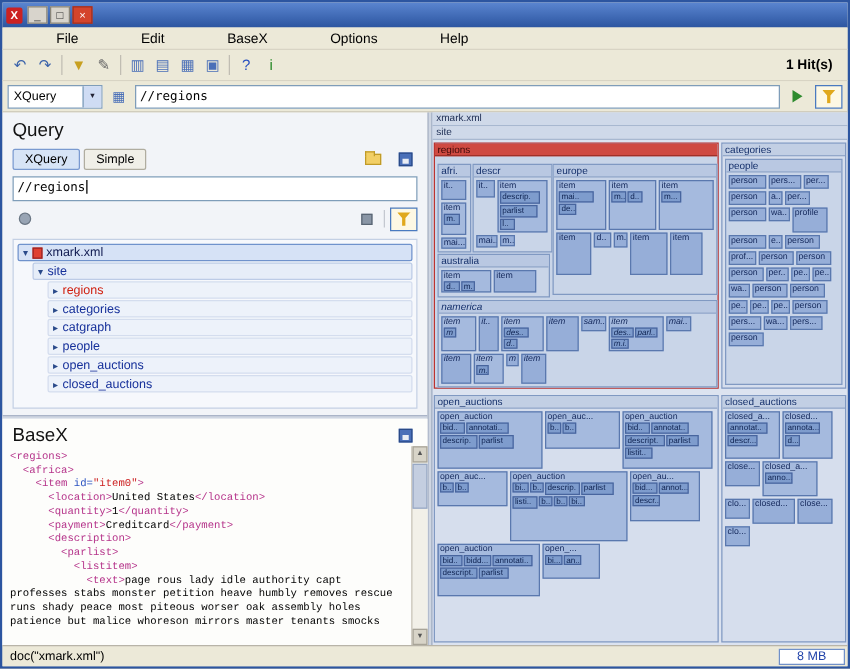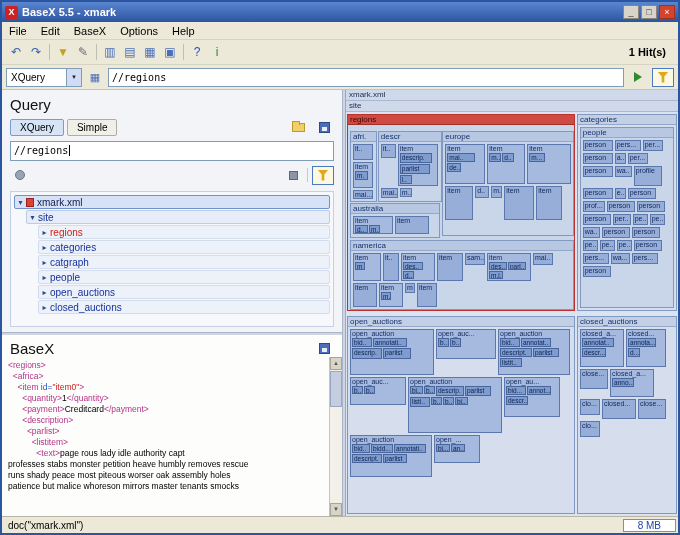--- a/index.html
+++ b/index.html
@@ -17,21 +17,21 @@
               line-height: 13px; }
   .title { flex: 1; color: #fff; font-size: 11px; font-weight: bold; }
   .controls { display: flex; gap: 2px; }
   .winbtn { width: 16px; height: 14px; background: #d8d4cc; border: 1px solid #8a8578;
             font-size: 9px; line-height: 11px; color: #333; text-align: center; }
   .winbtn.close { background: #d4442c; border-color: #a03020; color: #fff; }
 
   
   .menubar { height: 18px; display: flex; align-items: center; font-size: 11px;
              background: #ece9d8; border-bottom: 1px solid #d8d4c4; }
-  .menuitem { padding: 0 7px; }
+  .menuitem { padding: 0 7px; margin-left: 36px; }
 
   
   .toolbar { height: 25px; display: flex; align-items: center; padding: 0 4px;
              background: #ece9d8; border-bottom: 1px solid #d8d4c4; }
   .tb { width: 20px; height: 20px; font-size: 12px; text-align: center; }
   .tsep { width: 1px; height: 16px; background: #c0bdb2; margin: 0 3px; }
   .hits { margin-left: auto; font-weight: bold; font-size: 11px; padding-right: 8px; }
 
   
   .searchrow { height: 25px; display: flex; align-items: center; gap: 3px; padding: 0 4px;
@@ -98,21 +98,21 @@
   .arrow { width: 11px; text-align: center; font-size: 8px; color: #2a4a8a; }
   .doc-ic { width: 8px; height: 9px; background: #e04030; border: 1px solid #922;
             margin-right: 3px; }
 
   
   .text-panel { flex: 1; min-height: 0; background: #fdfdfb; position: relative;
                 display: flex; flex-direction: column; }
   .panel-header { display: flex; align-items: center; padding: 4px 8px 2px 8px; }
   .panel-header .iconbtn { margin-left: auto; }
   .code { flex: 1; overflow: hidden; padding: 1px 6px; margin-right: 14px;
-          font-family: Liberation Sans, sans-serif; font-size: 8.5px; line-height: 11px; }
+          font-family: Liberation Mono, monospace; font-size: 8.5px; line-height: 11px; }
   .code-line { white-space: pre; }
   .tag { color: #b5338a; } .atn { color: #2a52c0; } .atv { color: #cc2020; } .pln { color: #000; }
   .scrollbar { position: absolute; right: 0; top: 22px; bottom: 0; width: 13px;
                background: #f2f0e8; border-left: 1px solid #c8c4b8; }
   .sb-btn { height: 13px; background: #d8d4c8; border: 1px solid #a8a498; font-size: 6px;
             text-align: center; line-height: 11px; color: #555; }
   .sb-down { position: absolute; bottom: 0; left: 0; right: 0; }
   .sb-thumb { margin-top: 1px; height: 36px; background: #c4cee0; border: 1px solid #98a8c4; }
 
   
@@ -148,21 +148,20 @@
   .mem { margin-left: auto; border: 1px solid #7090c8; background: #fff; color: #2244aa;
          height: 13px; line-height: 12px; padding: 0 14px; }
 </style>
 </head>
 <body>
 
 <div class="window">
 
   <div class="titlebar">
     <span class="app-icon">X</span>
-    <span class="title">BaseX 5.5 - xmark</span>
     <span class="controls">
       <button class="winbtn">_</button>
       <button class="winbtn">□</button>
       <button class="winbtn close">×</button>
     </span>
   </div>
 
   <div class="menubar">
     <span class="menuitem">File</span>
     <span class="menuitem">Edit</span>
@@ -279,20 +278,21 @@
         <div class="panel-header">
           <span class="panel-title">BaseX</span>
           <button class="iconbtn">
               <span class="icon-save"></span>
             </button>
         </div>
         <div class="code" id="code">
             <div class="code-line"><span class="tag">&lt;regions&gt;</span></div>
             <div class="code-line"><span class="pln">  </span><span class="tag">&lt;africa&gt;</span></div>
             <div class="code-line"><span class="pln">    </span><span class="tag">&lt;item </span><span class="atn">id=</span><span class="atv">"item0"</span><span class="tag">&gt;</span></div>
+            <div class="code-line"><span class="pln">      </span><span class="tag">&lt;location&gt;</span><span class="pln">United States</span><span class="tag">&lt;/location&gt;</span></div>
             <div class="code-line"><span class="pln">      </span><span class="tag">&lt;quantity&gt;</span><span class="pln">1</span><span class="tag">&lt;/quantity&gt;</span></div>
             <div class="code-line"><span class="pln">      </span><span class="tag">&lt;payment&gt;</span><span class="pln">Creditcard</span><span class="tag">&lt;/payment&gt;</span></div>
             <div class="code-line"><span class="pln">      </span><span class="tag">&lt;description&gt;</span></div>
             <div class="code-line"><span class="pln">        </span><span class="tag">&lt;parlist&gt;</span></div>
             <div class="code-line"><span class="pln">          </span><span class="tag">&lt;listitem&gt;</span></div>
             <div class="code-line"><span class="pln">            </span><span class="tag">&lt;text&gt;</span><span class="pln">page rous lady idle authority capt</span></div>
             <div class="code-line"><span class="pln">professes stabs monster petition heave humbly removes rescue</span></div>
             <div class="code-line"><span class="pln">runs shady peace most piteous worser oak assembly holes</span></div>
             <div class="code-line"><span class="pln">patience but malice whoreson mirrors master tenants smocks</span></div>
           </div>
@@ -400,21 +400,21 @@
                 <div class="tm-kids">
                   <div class="tm-kid" style="width: 13px; height: 8px;">d..</div>
                   <div class="tm-kid" style="width: 11px; height: 8px;">m.</div>
                 </div>
               </div>
               <div class="tm-item" style="width: 34px; height: 18px;">
                 <div class="tm-ilabel">item</div>
               </div>
             </div>
           </div>
-          <div class="tm-group" style="left: 1.2%; top: 31.6%; width: 67.6%; height: 17.4%;">
+          <div class="tm-group" style="left: 1.2%; top: 31.6%; width: 67.6%; height: 17.4%; font-style: italic;">
             <div class="tm-ghead">namerica</div>
             <div class="tm-items">
               <div class="tm-item tm-parent" style="width: 28px; height: 28px;">
                 <div class="tm-ilabel">item</div>
                 <div class="tm-kids">
                   <div class="tm-kid" style="width: 10px; height: 8px;">m</div>
                 </div>
               </div>
               <div class="tm-item" style="width: 16px; height: 28px;">
                 <div class="tm-ilabel">it..</div>

